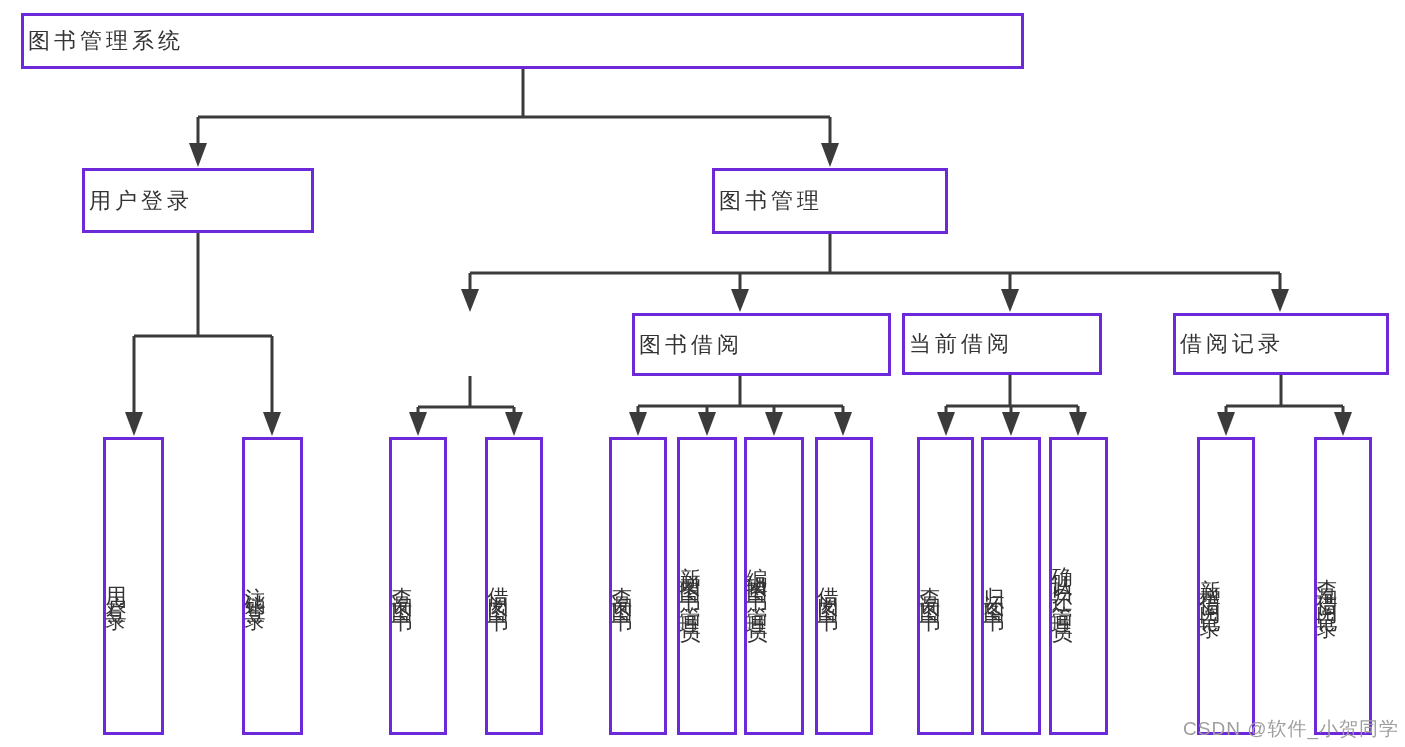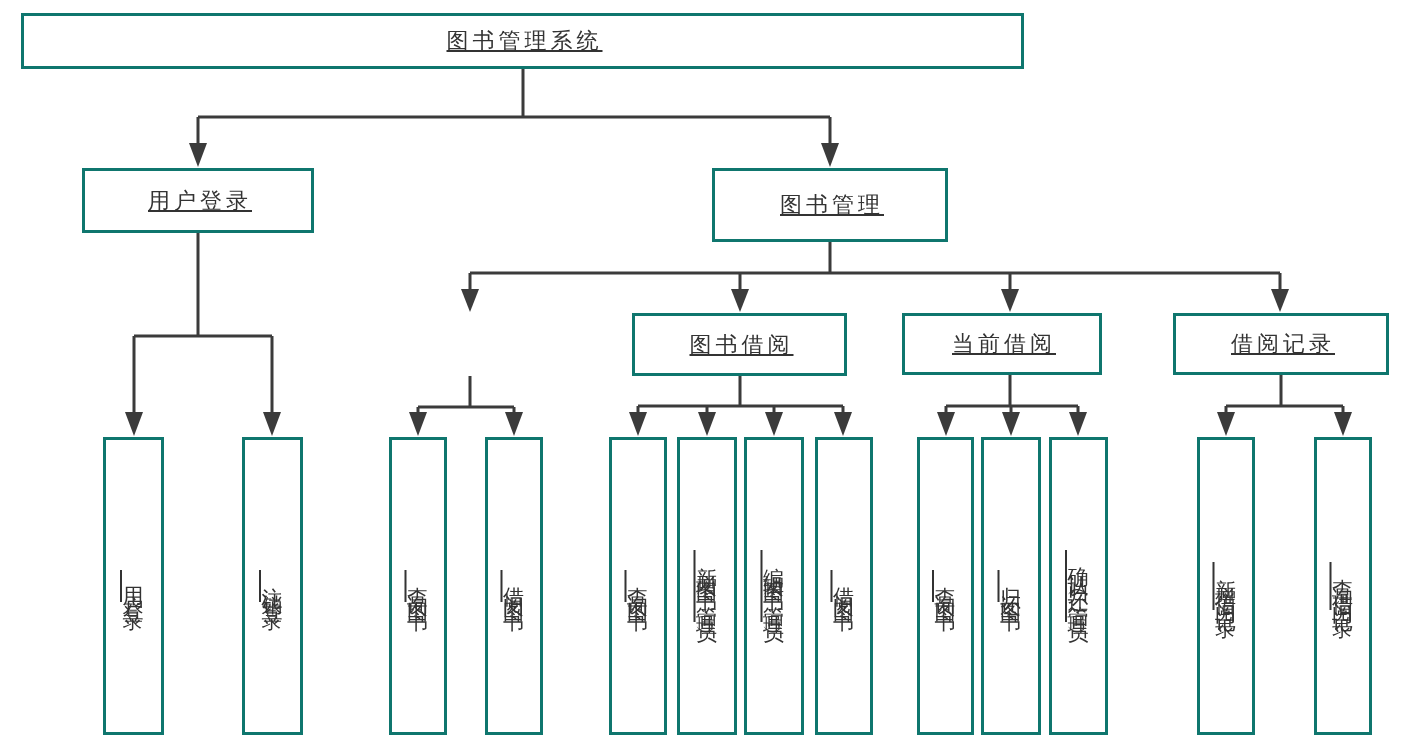--- a/index.html
+++ b/index.html
@@ -5,22 +5,22 @@
   html,body { margin:0; padding:0; background:#ffffff; }
   .canvas {
     position:relative; width:1405px; height:747px; background:#ffffff;
     font-family:"Liberation Sans","DejaVu Sans",sans-serif; overflow:hidden;
   }
   .wires { position:absolute; left:0; top:0; width:1405px; height:747px; }
   .wires path { stroke:#3b3b3b; stroke-width:3; fill:none; }
   .wires polygon { fill:#3b3b3b; stroke:none; }
   .box {
     position:absolute; box-sizing:border-box; background:#ffffff;
-    border:3px solid #0f766e; color:#333333;
-    display:flex; align-items:center; justify-content:center;text-decoration:underline;
+    border:3px solid #6d28d9; color:#333333;
+    display:flex; align-items:center; 
   }
   .hbox { font-size:22px; letter-spacing:4px; text-indent:4px; white-space:nowrap; }
   .vbox .vtext {
     writing-mode:vertical-rl; line-height:1;
     font-size:21px; letter-spacing:8px; white-space:nowrap;
   }
   .watermark {
     position:absolute; right:6px; bottom:5px;
     color:#9e9e9e; font-size:19px; letter-spacing:1px; white-space:nowrap;
   }
@@ -73,25 +73,25 @@
     </g>
   </svg>
 
   <div class="box hbox" style="left:21px; top:13px; width:1003px; height:56px;">
     <span>图书管理系统</span>
   </div>
 
   <div class="box hbox" style="left:82px; top:168px; width:232px; height:65px;">
     <span>用户登录</span>
   </div>
-  <div class="box hbox" style="left:712px; top:168px; width:236px; height:74px;">
+  <div class="box hbox" style="left:712px; top:168px; width:236px; height:66px;">
     <span>图书管理</span>
   </div>
 
-  <div class="box hbox" style="left:632px; top:313px; width:215px; height:63px;">
+  <div class="box hbox" style="left:632px; top:313px; width:259px; height:63px;">
     <span>图书借阅</span>
   </div>
   <div class="box hbox" style="left:902px; top:313px; width:200px; height:62px;">
     <span>当前借阅</span>
   </div>
   <div class="box hbox" style="left:1173px; top:313px; width:216px; height:62px;">
     <span>借阅记录</span>
   </div>
 
   <div class="box vbox" style="left:103px; top:437px; width:61px; height:298px;">
@@ -131,13 +131,14 @@
     <span class="vtext">确认归还（管理员）</span>
   </div>
 
   <div class="box vbox" style="left:1197px; top:437px; width:58px; height:298px;">
     <span class="vtext">新增借阅记录</span>
   </div>
   <div class="box vbox" style="left:1314px; top:437px; width:58px; height:298px;">
     <span class="vtext">查询借阅记录</span>
   </div>
 
+  <div class="watermark">CSDN @软件_小贺同学</div>
 </div>
 
 </body></html>

